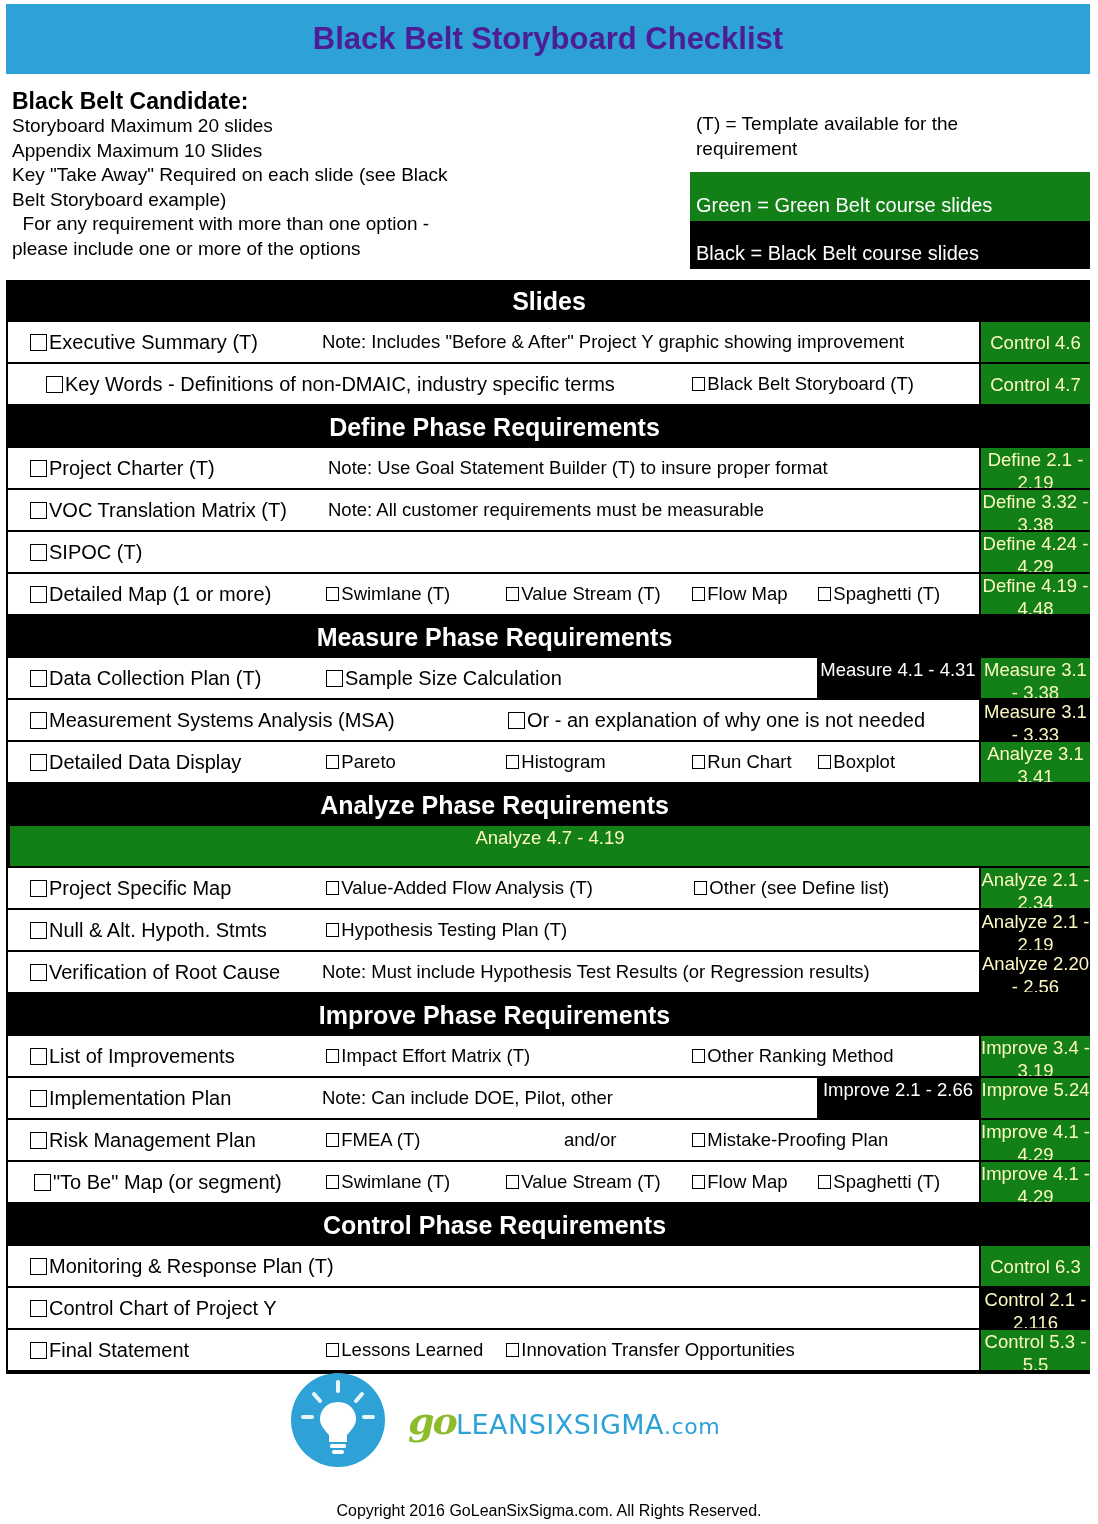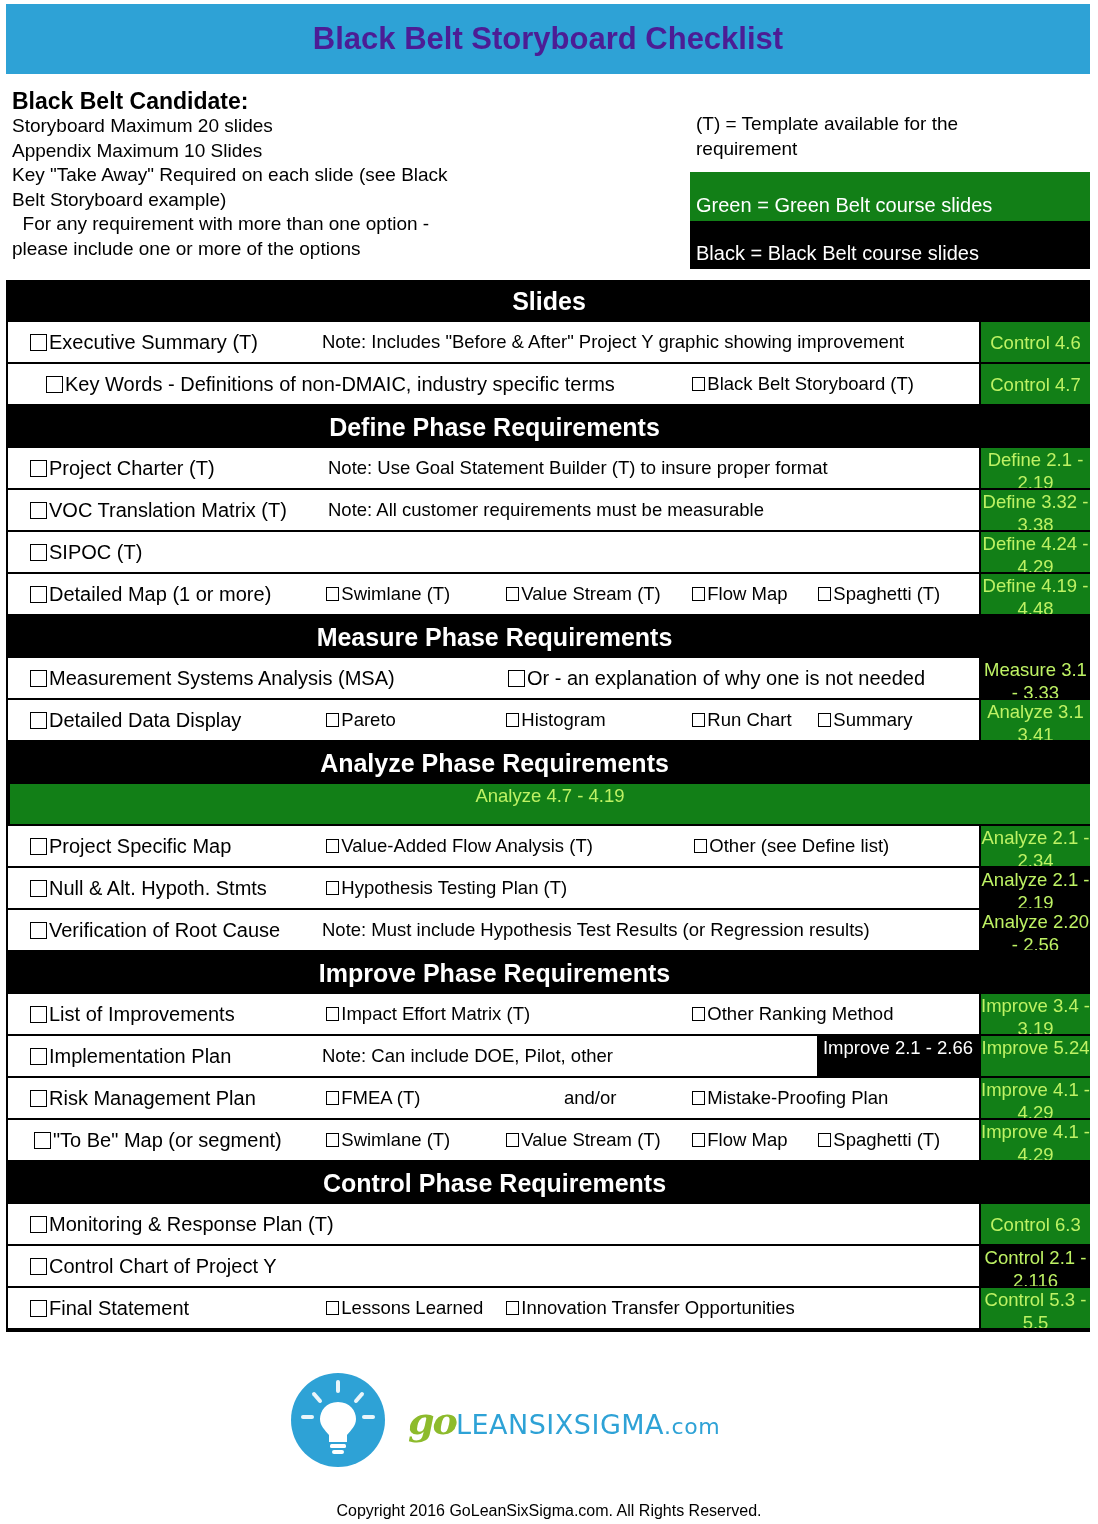--- a/index.html
+++ b/index.html
@@ -36,21 +36,21 @@
     .section-head .head-slides { flex: 1; text-align: center; font-size: 25px; }
 
     .row { display: flex; height: 40px; margin-bottom: 2px; }
     .row .req {
       width: 971px; background: #fff; position: relative; font-size: 20px;
       white-space: nowrap;
     }
     .row .req .cell { position: absolute; top: 0; height: 40px; display: flex; align-items: center; }
     .row .req .cell.small { font-size: 18.5px; }
     .row .slide {
-      flex: 1; margin-left: 2px; margin-right: 0; color: #bef264; font-size: 18.5px;
+      flex: 1; margin-left: 2px; margin-right: 0; color: #fef9c3; font-size: 18.5px;
       line-height: 23px; text-align: center; overflow: hidden;
     }
     .row .slide.one-line { display: flex; align-items: center; justify-content: center; }
     .slide.green, .inline-slide.green { background: #127f17; }
     .slide.black, .inline-slide.black { background: #000; }
     .inline-slide {
       position: absolute; top: 0; height: 40px; right: 0; width: 162px; color: #fff;
       font-size: 18.5px; line-height: 23px; text-align: center; overflow: hidden;
     }
     .cb {
@@ -184,20 +184,34 @@
       <div class="slide green">Define 4.19 - 4.48</div>
     </div>
     <div class="section-head">
       <div class="head-title">Measure Phase Requirements</div>
       <div class="head-slides"></div>
     </div>
     <div class="row">
       <div class="req">
         <label class="cell" style="left: 22px;">
           <span class="cb"></span>
+          <span style="white-space: pre;">Data Collection Plan (T)</span>
+        </label>
+        <label class="cell" style="left: 318px;">
+          <span class="cb"></span>
+          <span style="white-space: pre;">Sample Size Calculation</span>
+        </label>
+        <div class="inline-slide black">Measure 4.1 - 4.31</div>
+      </div>
+      <div class="slide green">Measure 3.1 - 3.38</div>
+    </div>
+    <div class="row">
+      <div class="req">
+        <label class="cell" style="left: 22px;">
+          <span class="cb"></span>
           <span style="white-space: pre;">Measurement Systems Analysis (MSA)</span>
         </label>
         <label class="cell" style="left: 500px;">
           <span class="cb"></span>
           <span style="white-space: pre;">Or - an explanation of why one is not needed</span>
         </label>
       </div>
       <div class="slide black">Measure 3.1 - 3.33</div>
     </div>
     <div class="row">
@@ -213,21 +227,21 @@
         <label class="cell small" style="left: 498px;">
           <span class="cb sm"></span>
           <span style="white-space: pre;">Histogram</span>
         </label>
         <label class="cell small" style="left: 684px;">
           <span class="cb sm"></span>
           <span style="white-space: pre;">Run Chart</span>
         </label>
         <label class="cell small" style="left: 810px;">
           <span class="cb sm"></span>
-          <span style="white-space: pre;">Summary</span>
+          <span style="white-space: pre;">Boxplot</span>
         </label>
       </div>
       <div class="slide green">Analyze 3.1 3.41</div>
     </div>
     <div class="section-head">
       <div class="head-title">Analyze Phase Requirements</div>
       <div class="head-slides"></div>
     </div>
     <div class="row">
       <div class="slide green">Analyze 4.7 - 4.19</div>

